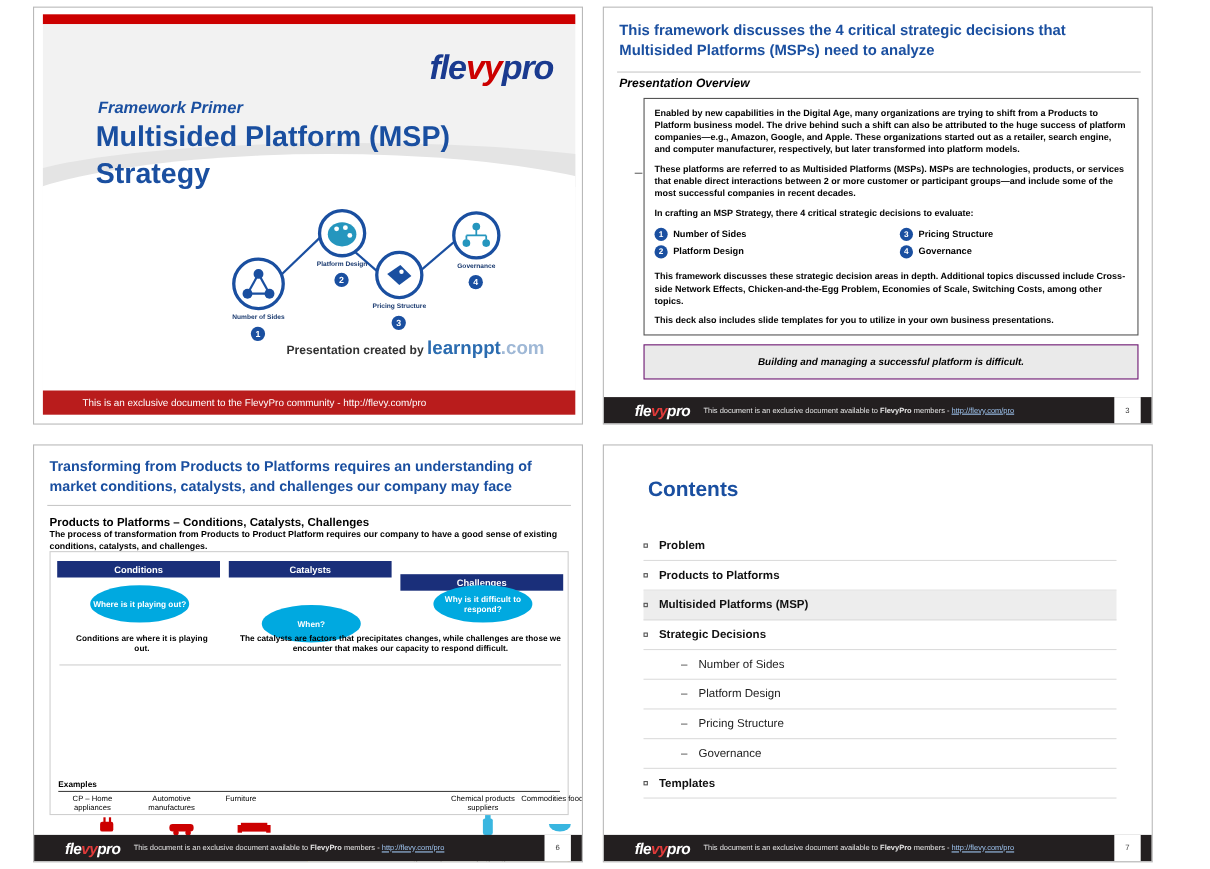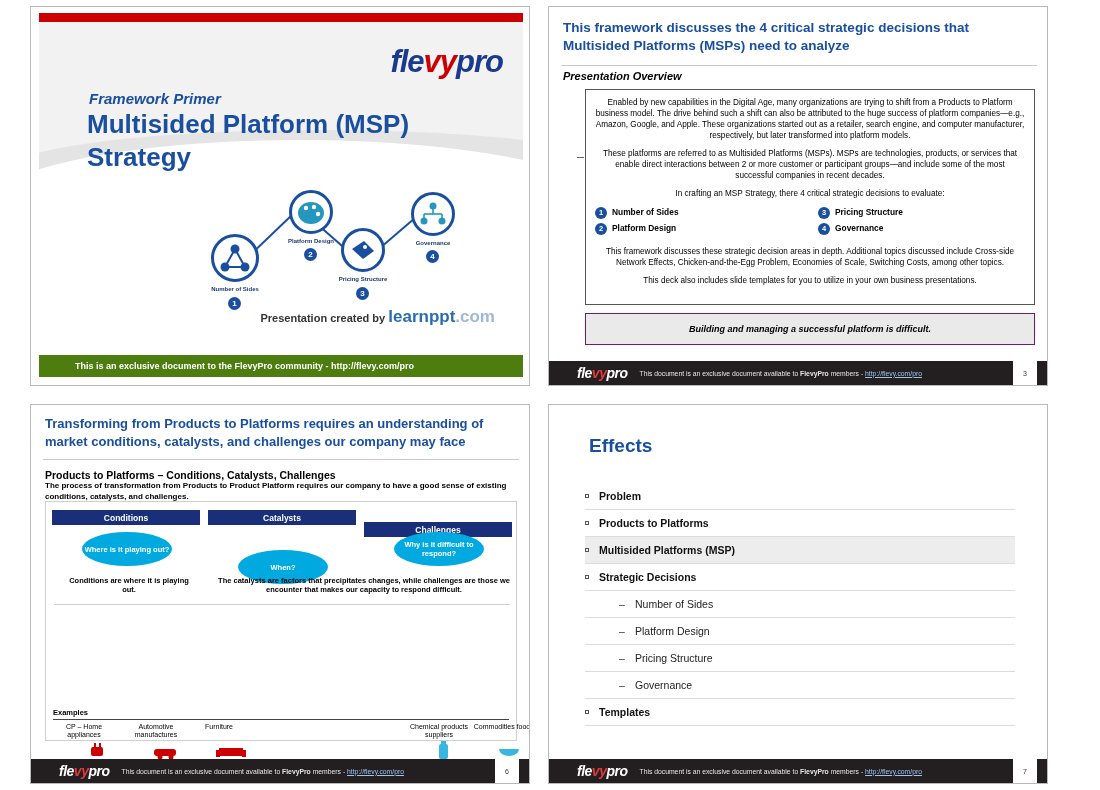--- a/index.html
+++ b/index.html
@@ -36,39 +36,39 @@
   .s1-logo .y { color:#cc0000; }
   .s1-logo .p { color:#1a3a8f; }
   .s1-primer { position:absolute; left:50px; top:68px; color:#1a4fa0; font-size:15px;
                font-weight:bold; font-style:italic; }
   .s1-title { position:absolute; left:48px; top:86px; color:#1a4fa0; font-size:26px;
               font-weight:bold; line-height:1.25; width:400px; }
   .s1-credit { position:absolute; right:28px; bottom:35px; font-size:11px; color:#333; font-weight:bold; }
   .s1-credit .lp { color:#2b6cb0; font-size:17px; font-weight:bold; }
   .s1-credit .lp2 { color:#9fb8d6; font-size:17px; }
   .s1-footer { position:absolute; left:8px; bottom:8px; width:484px; height:22px;
-               background:#4d7c0f; color:#ffffff; font-size:9px; display:flex; align-items:center;
-               padding-left:36px;font-weight:bold; }
+               background:#b91c1c; color:#ffffff; font-size:9px; display:flex; align-items:center;
+               padding-left:36px; }
   
   .s1-diagram { position:absolute; left:150px; top:160px; width:280px; height:130px; }
   .node { position:absolute; border:3px solid #1a4fa0; border-radius:50%;
           background:#ffffff; }
   .nlabel { position:absolute; font-size:6px; color:#1a3a6f; font-weight:bold; text-align:center; width:80px; }
   .nbadge { position:absolute; width:13px; height:13px; border-radius:50%; background:#1a4fa0;
             color:#fff; font-size:8px; text-align:center; line-height:13px; font-weight:bold; }
   
   #slide2 { left: 548px; top: 6px; width: 500px; height: 380px; }
   .s2-head { position:absolute; left:14px; top:12px; width:470px; color:#1a4fa0;
              font-size:13.5px; font-weight:bold; line-height:1.35; }
   .s2-rule { position:absolute; left:12px; top:58px; width:476px; height:1px; background:#c8c8c8; }
   .s2-sub { position:absolute; left:14px; top:63px; font-size:11px; font-style:italic;
             font-weight:bold; color:#000; }
   .s2-box { position:absolute; left:36px; top:82px; width:450px; height:216px;
             border:1px solid #555; padding:7px 9px; font-size:8.2px; line-height:1.35; color:#000; }
-  .s2-box p { margin:0 0 7px 0; font-weight:normal;text-align:center; }
+  .s2-box p { margin:0 0 7px 0; font-weight:bold; }
   .bullet-grid { display:flex; margin:2px 0 7px 0;gap:16px; }
   .bullet-col { width:50%; }
   .bnum { display:inline-block; width:12px; height:12px; border-radius:50%;
           background:#1a4fa0; color:#fff; font-size:7.5px; text-align:center; line-height:12px;
           font-weight:bold; margin-right:5px; vertical-align:middle; }
   .bitem { margin-bottom:4px; font-size:8.4px; font-weight:bold; }
   .s2-tick { position:absolute; left:28px; top:150px; width:7px; height:1px; background:#666; }
   .s2-callout { position:absolute; left:36px; top:306px; width:450px; height:32px;
                 background:#eaeaea; border:1px solid #701a75; display:flex; align-items:center;
                 justify-content:center; font-size:9px; font-style:italic; font-weight:bold; }
@@ -319,21 +319,21 @@
         <span>This document is an exclusive document available to</span>
         <b>FlevyPro</b>
         <span>members -</span>
         <a href="#">http://flevy.com/pro</a>
       </div>
       <div class="pg">6</div>
     </div>
   </div>
 
   <div class="slide" id="slide4">
-    <div class="s4-title">Effects</div>
+    <div class="s4-title">Contents</div>
 
     <div class="toc">
       <div class="toc-row">
         <span class="sq"></span>
         <span>Problem</span>
       </div>
       <div class="toc-row">
         <span class="sq"></span>
         <span>Products to Platforms</span>
       </div>

